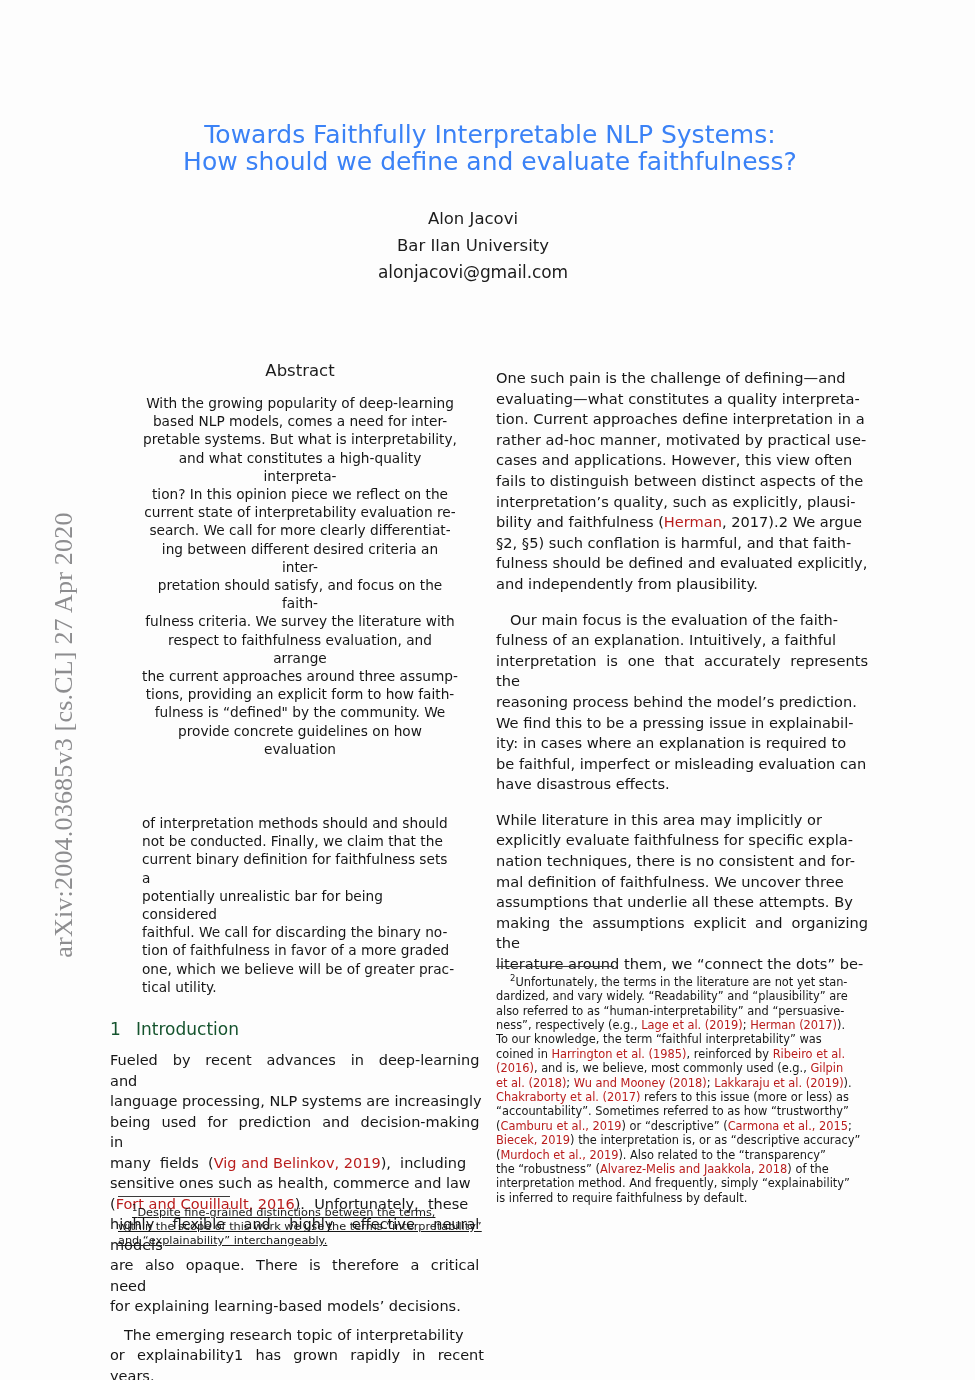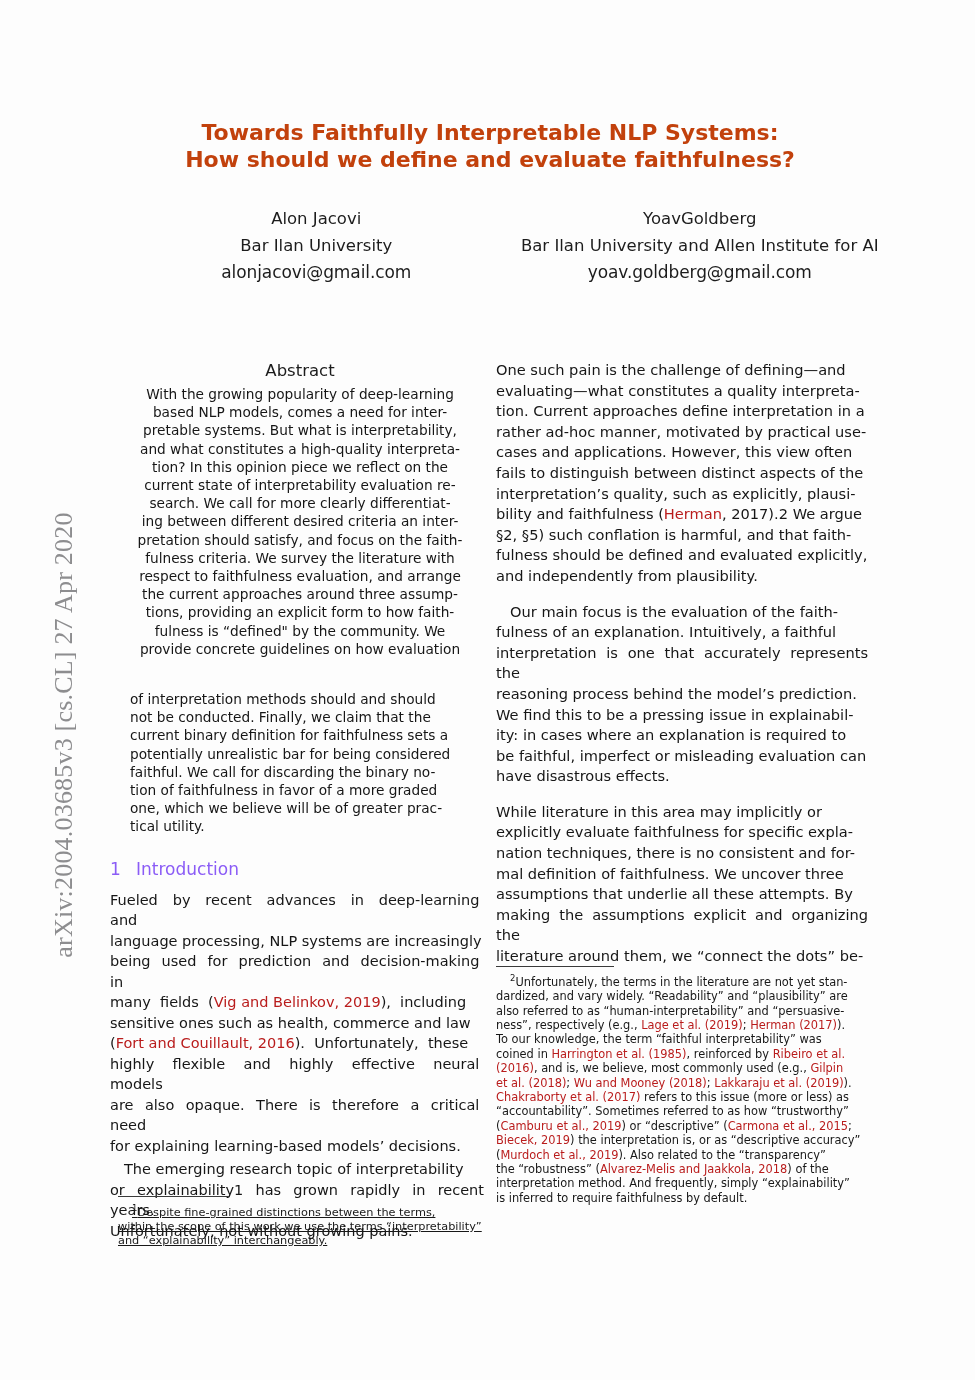--- a/index.html
+++ b/index.html
@@ -42,30 +42,30 @@
 
   
   #title-block {
     position: absolute;
     left: 110px;
     top: 104px;
     width: 760px;
     text-align: center;
   }
   #paper-title {
-    font-size: 22px;
+    font-size: 25px;
     line-height: 27px;
-    color: #c2410c;
-    font-weight: 700;
+    color: #3b82f6;
+    font-weight: 400;
   }
   #paper-title .line { display: block; }
 
   #authors {
     position: absolute;
-    left: 128px;
+    left: 93px;
     top: 206px;
     width: 760px;
     display: flex;
     gap: 7px;
   }
   .author-col {
     flex: 1 1 50%;
     text-align: center;
     font-size: 16.5px;
     line-height: 26.5px;
@@ -95,39 +95,39 @@
   #abstract-heading {
     text-align: center;
     font-size: 16.5px;
     line-height: 22px;
     margin: 0 0 3px 0;
     font-weight: 400;
     color: #1c1c1c;
   }
   .abstract-body {
     text-align: center;
-    margin: 0;
+    margin: 12px;
     font-size: 13.7px;
     line-height: 18.2px;
   }
   .abstract-body .ln { display: block; }
   .abstract-gap { height: 32px; }
 
   
   .section-heading {
     font-size: 17px;
     line-height: 22px;
     margin: 22px 0 10px 0;
     font-weight: 400;
-    color: #8b5cf6;
+    color: #14532d;
   }
   .section-heading .num { display: inline-block; width: 26px; }
 
   .para {
-    margin: 0 0 3px 0;
+    margin: 8px 0 3px 0;
     text-align: justify;
   }
   .para .ln { display: block; }
   .para.indent .ln:first-child { text-indent: 14px; }
 
   #col-left .para { font-size: 14.5px; line-height: 20.5px; }
 
   a.cite, .cite {
     color: #b91c1c;
     text-decoration: none;
@@ -182,25 +182,20 @@
       <span class="line">Towards Faithfully Interpretable NLP Systems:</span>
       <span class="line">How should we define and evaluate faithfulness?</span>
     </h1>
   </div>
 
   <div id="authors">
     <div class="author-col">
       <span class="name">Alon Jacovi</span>
       <span class="affil">Bar Ilan University</span>
       <span class="email">alonjacovi@gmail.com</span>
-    </div>
-    <div class="author-col">
-      <span class="name">YoavGoldberg</span>
-      <span class="affil">Bar Ilan University and Allen Institute for AI</span>
-      <span class="email">yoav.goldberg@gmail.com</span>
     </div>
   </div>
 
   <div class="col" id="col-left">
 
     <div id="abstract-heading">Abstract</div>
 
     <div class="abstract-body">
       <span class="ln">With the growing popularity of deep-learning</span>
       <span class="ln">based NLP models, comes a need for inter-</span>

